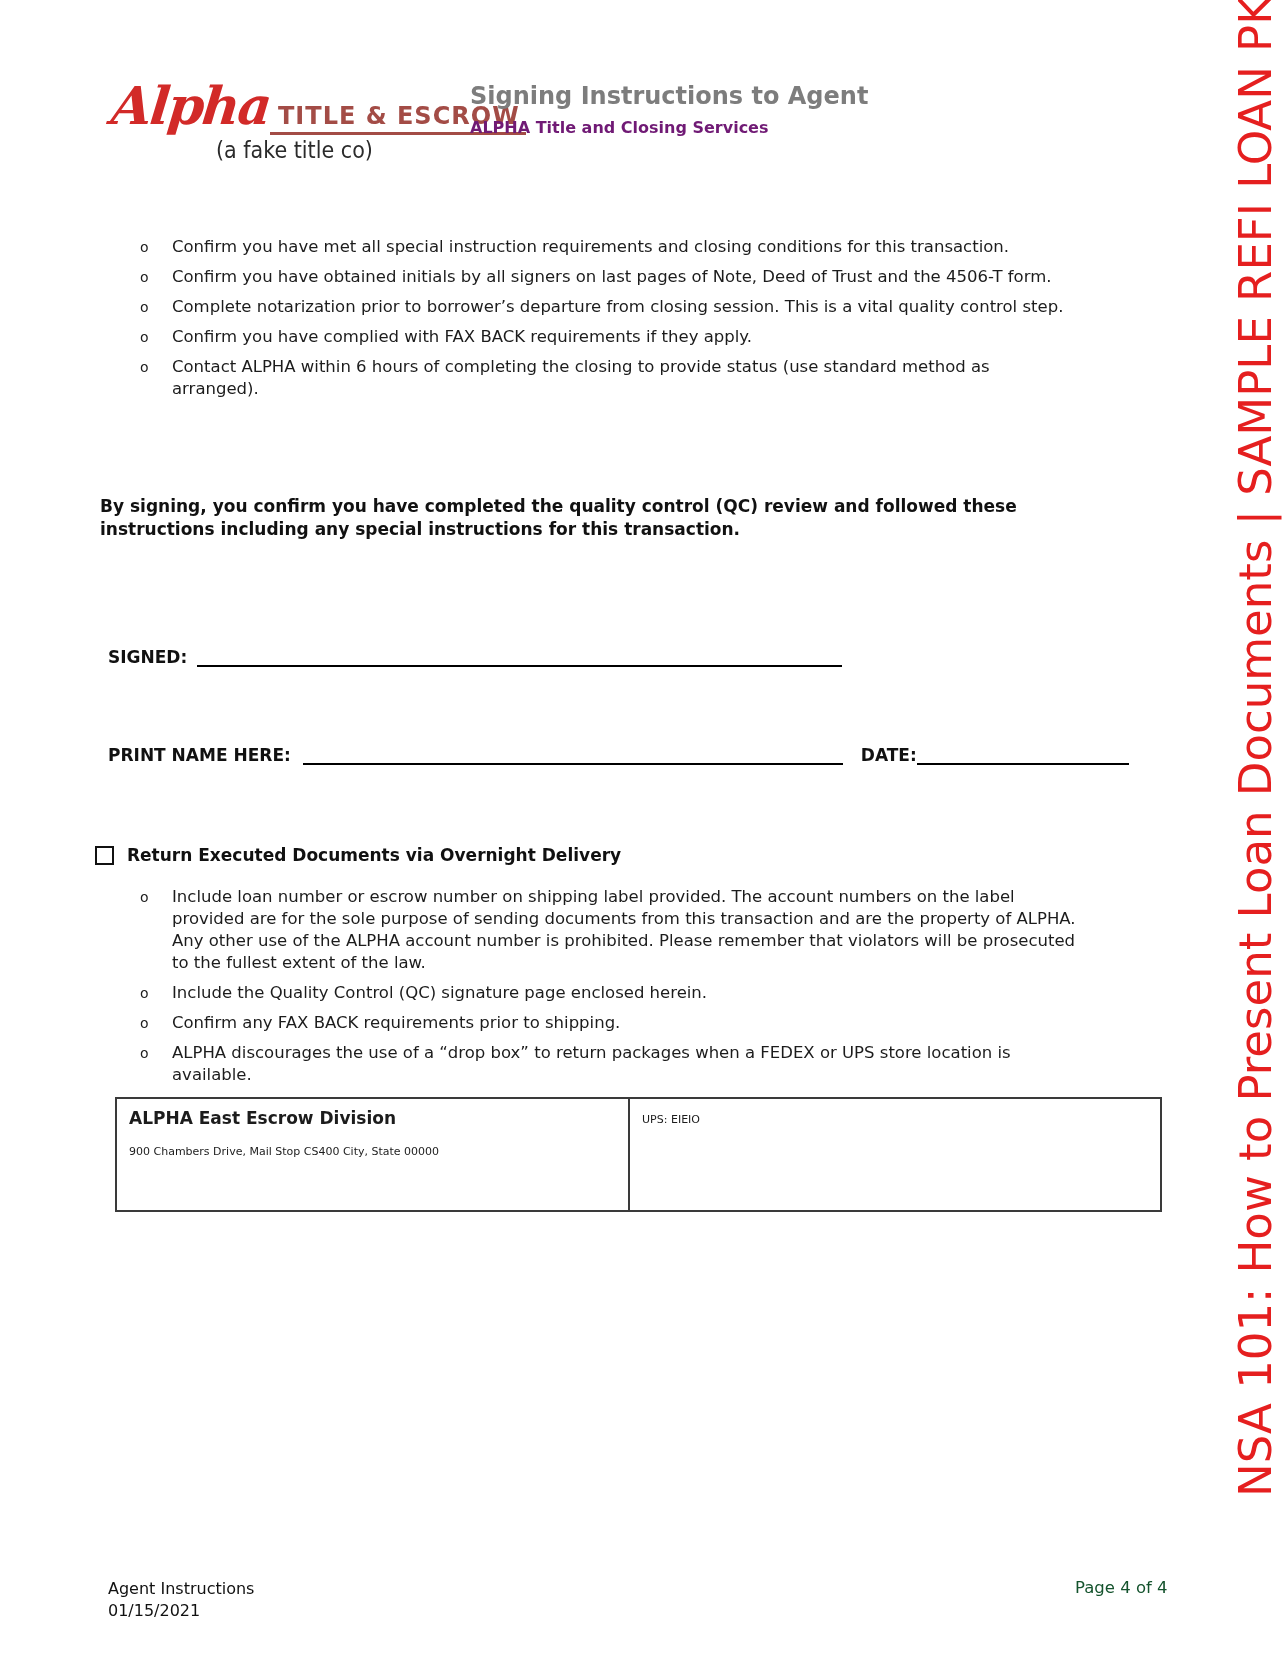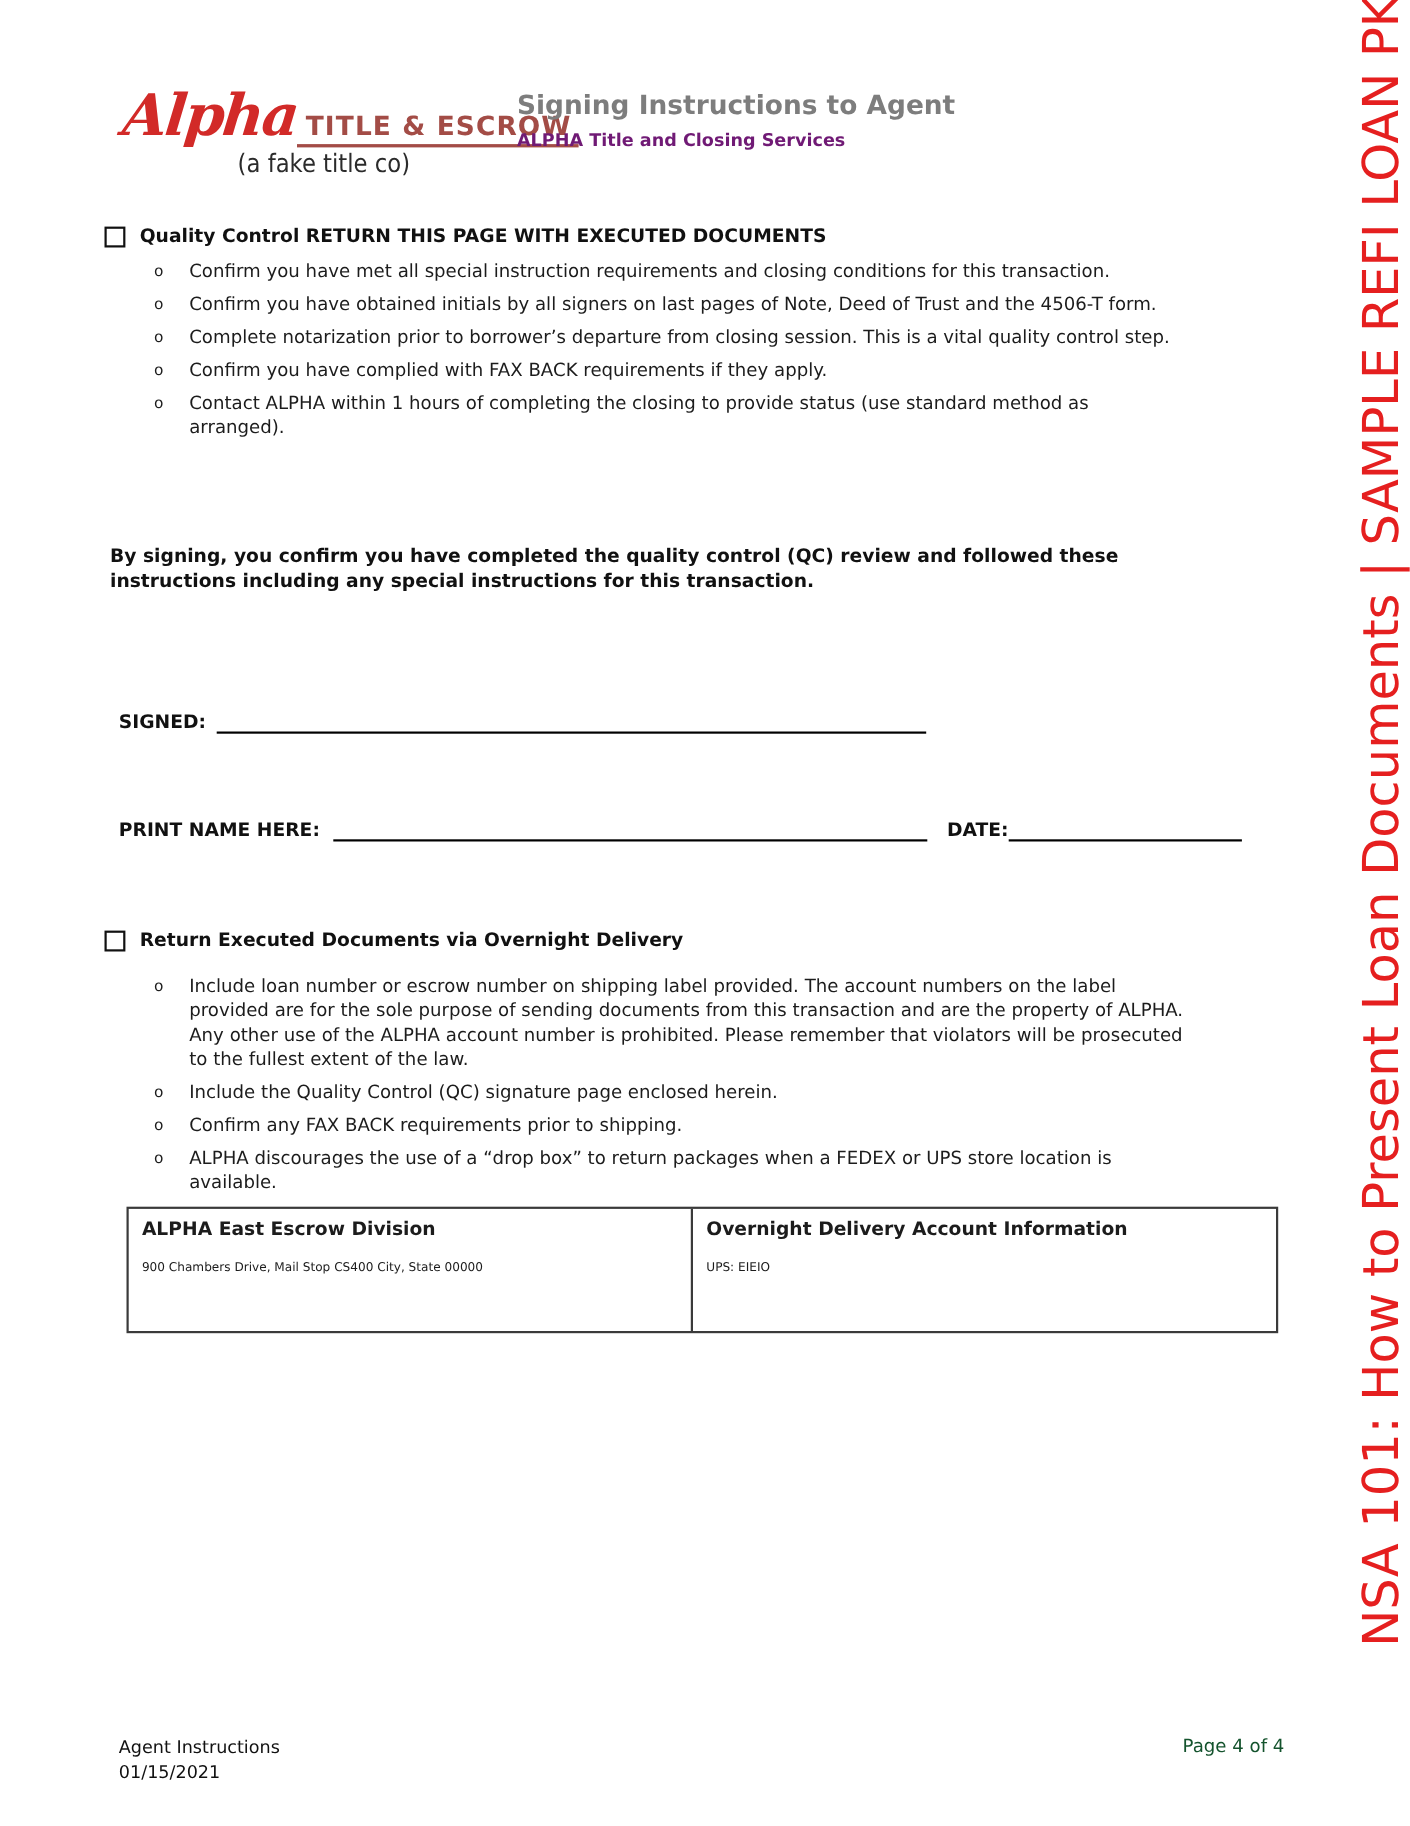--- a/index.html
+++ b/index.html
@@ -76,44 +76,40 @@
       <span class="logo-suffix">TITLE &amp; ESCROW</span>
     </div>
     <div class="logo-tagline">(a fake title co)</div>
   </div>
 
   <div class="hdr-title">Signing Instructions to Agent</div>
   <div class="hdr-sub">ALPHA Title and Closing Services</div>
 
   <div class="watermark" style="color: rgb(229, 31, 31);">NSA 101: How to Present Loan Documents | SAMPLE REFI LOAN PKG</div>
 
-  <div class="sec-head" style="top:205px;">
-    <span class="box"></span>
-    <span class="t">Quality Control RETURN THIS PAGE WITH EXECUTED DOCUMENTS</span>
-  </div>
   <div class="bullets" style="top:236px;">
     <div class="bullet">
       <span class="m">o</span>
       <span class="bt">Confirm you have met all special instruction requirements and closing conditions for this transaction.</span>
     </div>
     <div class="bullet">
       <span class="m">o</span>
       <span class="bt">Confirm you have obtained initials by all signers on last pages of Note, Deed of Trust and the 4506-T form.</span>
     </div>
     <div class="bullet">
       <span class="m">o</span>
       <span class="bt">Complete notarization prior to borrower’s departure from closing session. This is a vital quality control step.</span>
     </div>
     <div class="bullet">
       <span class="m">o</span>
       <span class="bt">Confirm you have complied with FAX BACK requirements if they apply.</span>
     </div>
     <div class="bullet">
       <span class="m">o</span>
-      <span class="bt">Contact ALPHA within 1 hours of completing the closing to provide status (use standard method as arranged).</span>
+      <span class="bt">Contact ALPHA within 6 hours of completing the closing to provide status (use standard method as arranged).</span>
     </div>
   </div>
 
   <div class="confirm">By signing, you confirm you have completed the quality control (QC) review and followed these instructions including any special instructions for this transaction.</div>
 
   <div class="sigrow" style="left:108px; top:743px;">
     <span>PRINT NAME HERE:</span>
     <span class="line" style="width:540px; margin-left:12px;"></span>
     <span style="margin-left:18px;">DATE:</span>
     <span class="line" style="width:212px;"></span>
@@ -146,21 +142,20 @@
       <span class="bt">ALPHA discourages the use of a “drop box” to return packages when a FEDEX or UPS store location is available.</span>
     </div>
   </div>
 
   <div class="otable">
     <div class="cell c1">
       <div class="ct">ALPHA East Escrow Division</div>
       <div class="cb" style="max-width:460px;">900 Chambers Drive, Mail Stop CS400 City, State 00000</div>
     </div>
     <div class="cell c2">
-      <div class="ct">Overnight Delivery Account Information</div>
       <div class="cb bold">UPS: EIEIO</div>
     </div>
   </div>
 
   <div class="foot-left">
     <div>Agent Instructions</div>
     <div>01/15/2021</div>
   </div>
   <div class="foot-right">Page 4 of 4</div>
 

